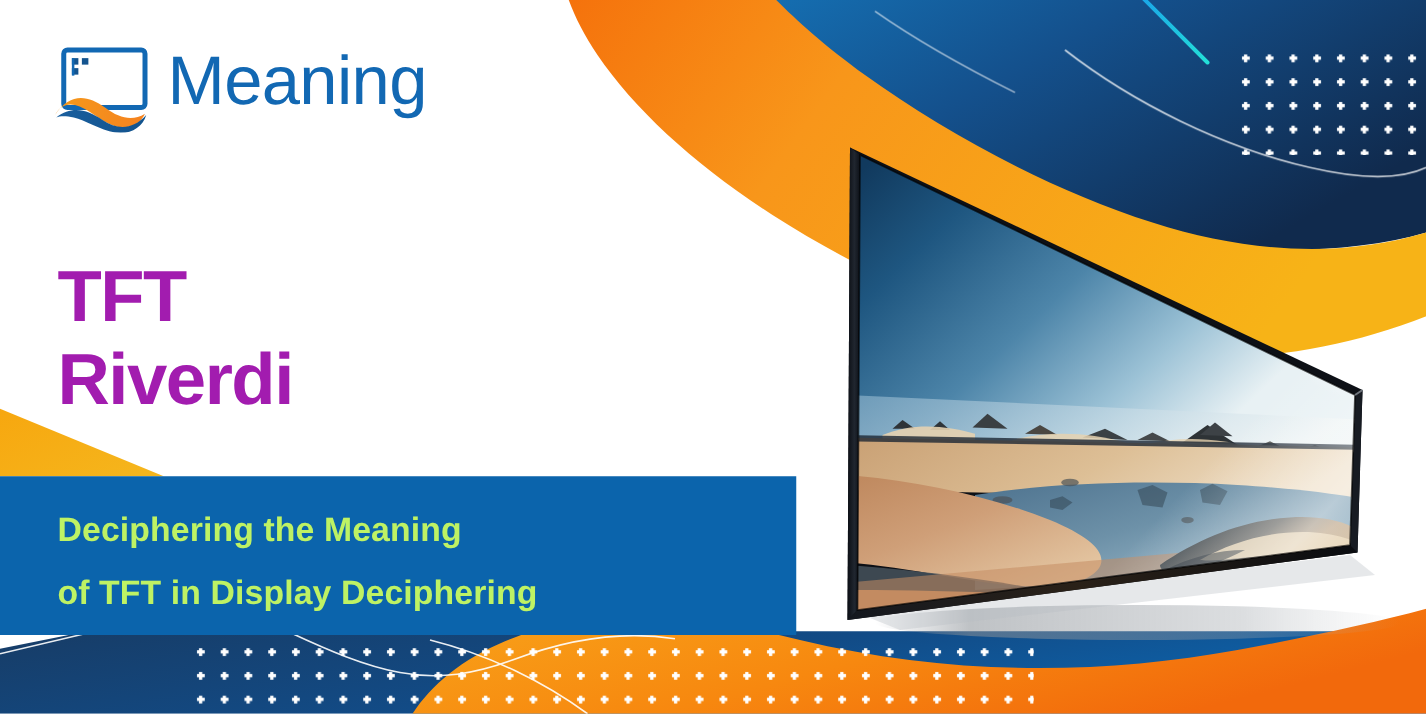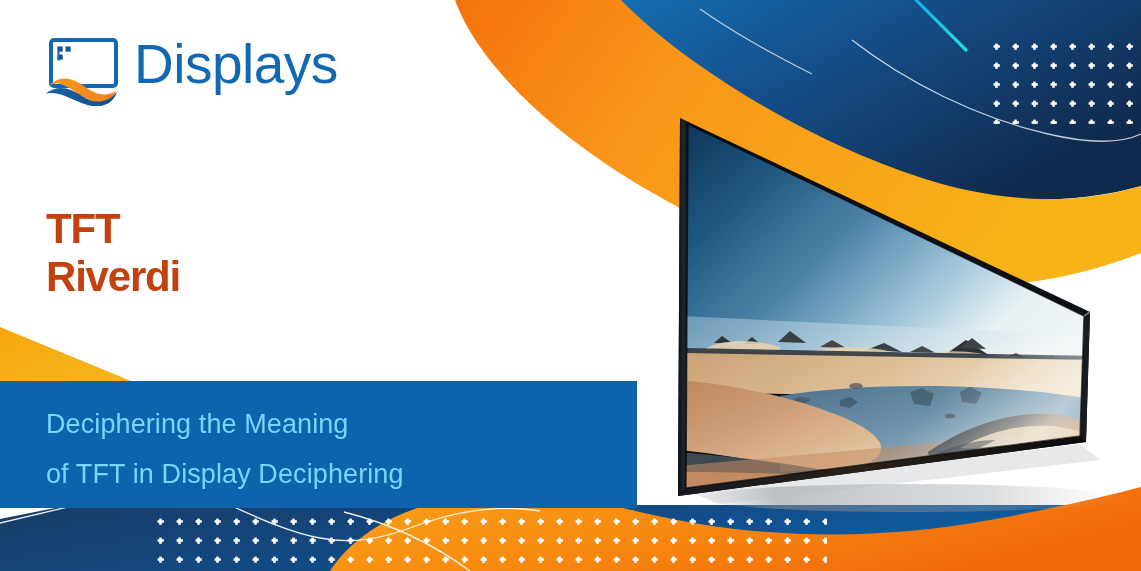--- a/index.html
+++ b/index.html
@@ -37,43 +37,43 @@
     color:#1268b3;
     font-family:"Liberation Sans", sans-serif;
     white-space:nowrap;
   }
 
   
   #headline {
     position:absolute;
     left:46px; top:205px;
     width:560px;
-    font-size:42px;
+    font-size:58px;
     line-height:1.14;
     font-weight:bold;
-    color:#c2410c;
+    color:#a21caf;
     letter-spacing:-1.2px;
   }
   #headline .ln { display:block; }
 
   
   #subtitle-band {
     position:absolute;
     left:0; top:381px;
     width:637px; height:127px;
     background:#0b64ac;
   }
   #subtitle-text {
     position:absolute;
     left:46px; top:19px;
     width:580px;
-    color:#7dd3fc;
+    color:#bef264;
     font-size:27px;
     line-height:1.85;
-    font-weight:400;
+    font-weight:700;
     letter-spacing:0.1px;
   }
   #subtitle-text .sl { display:block; }
 
   
   #tv-wrap {
     position:absolute;
     left:660px; top:100px;
     width:460px; height:430px;
   }
@@ -280,21 +280,21 @@
                  C11,48.5 6,51 2,58 Z" fill="url(#lgOrange)"></path>
 
         <path d="M3,60
                  C16,50 28,54 40,62
                  C52,70 64,70 75,58
                  C72,68 62,74 50,72
                  C38,70 26,62 17,60
                  C11,58.6 6,58.6 3,60 Z" fill="url(#lgBlue)"></path>
       </svg>
     </div>
-    <div id="logo-word">Displays</div>
+    <div id="logo-word">Meaning</div>
   </div>
 
   <div id="headline">
     <span class="ln">TFT</span>
     <span class="ln">Riverdi</span>
   </div>
 
   <div id="subtitle-band">
     <div id="subtitle-text">
       <span class="sl">Deciphering the Meaning</span>

